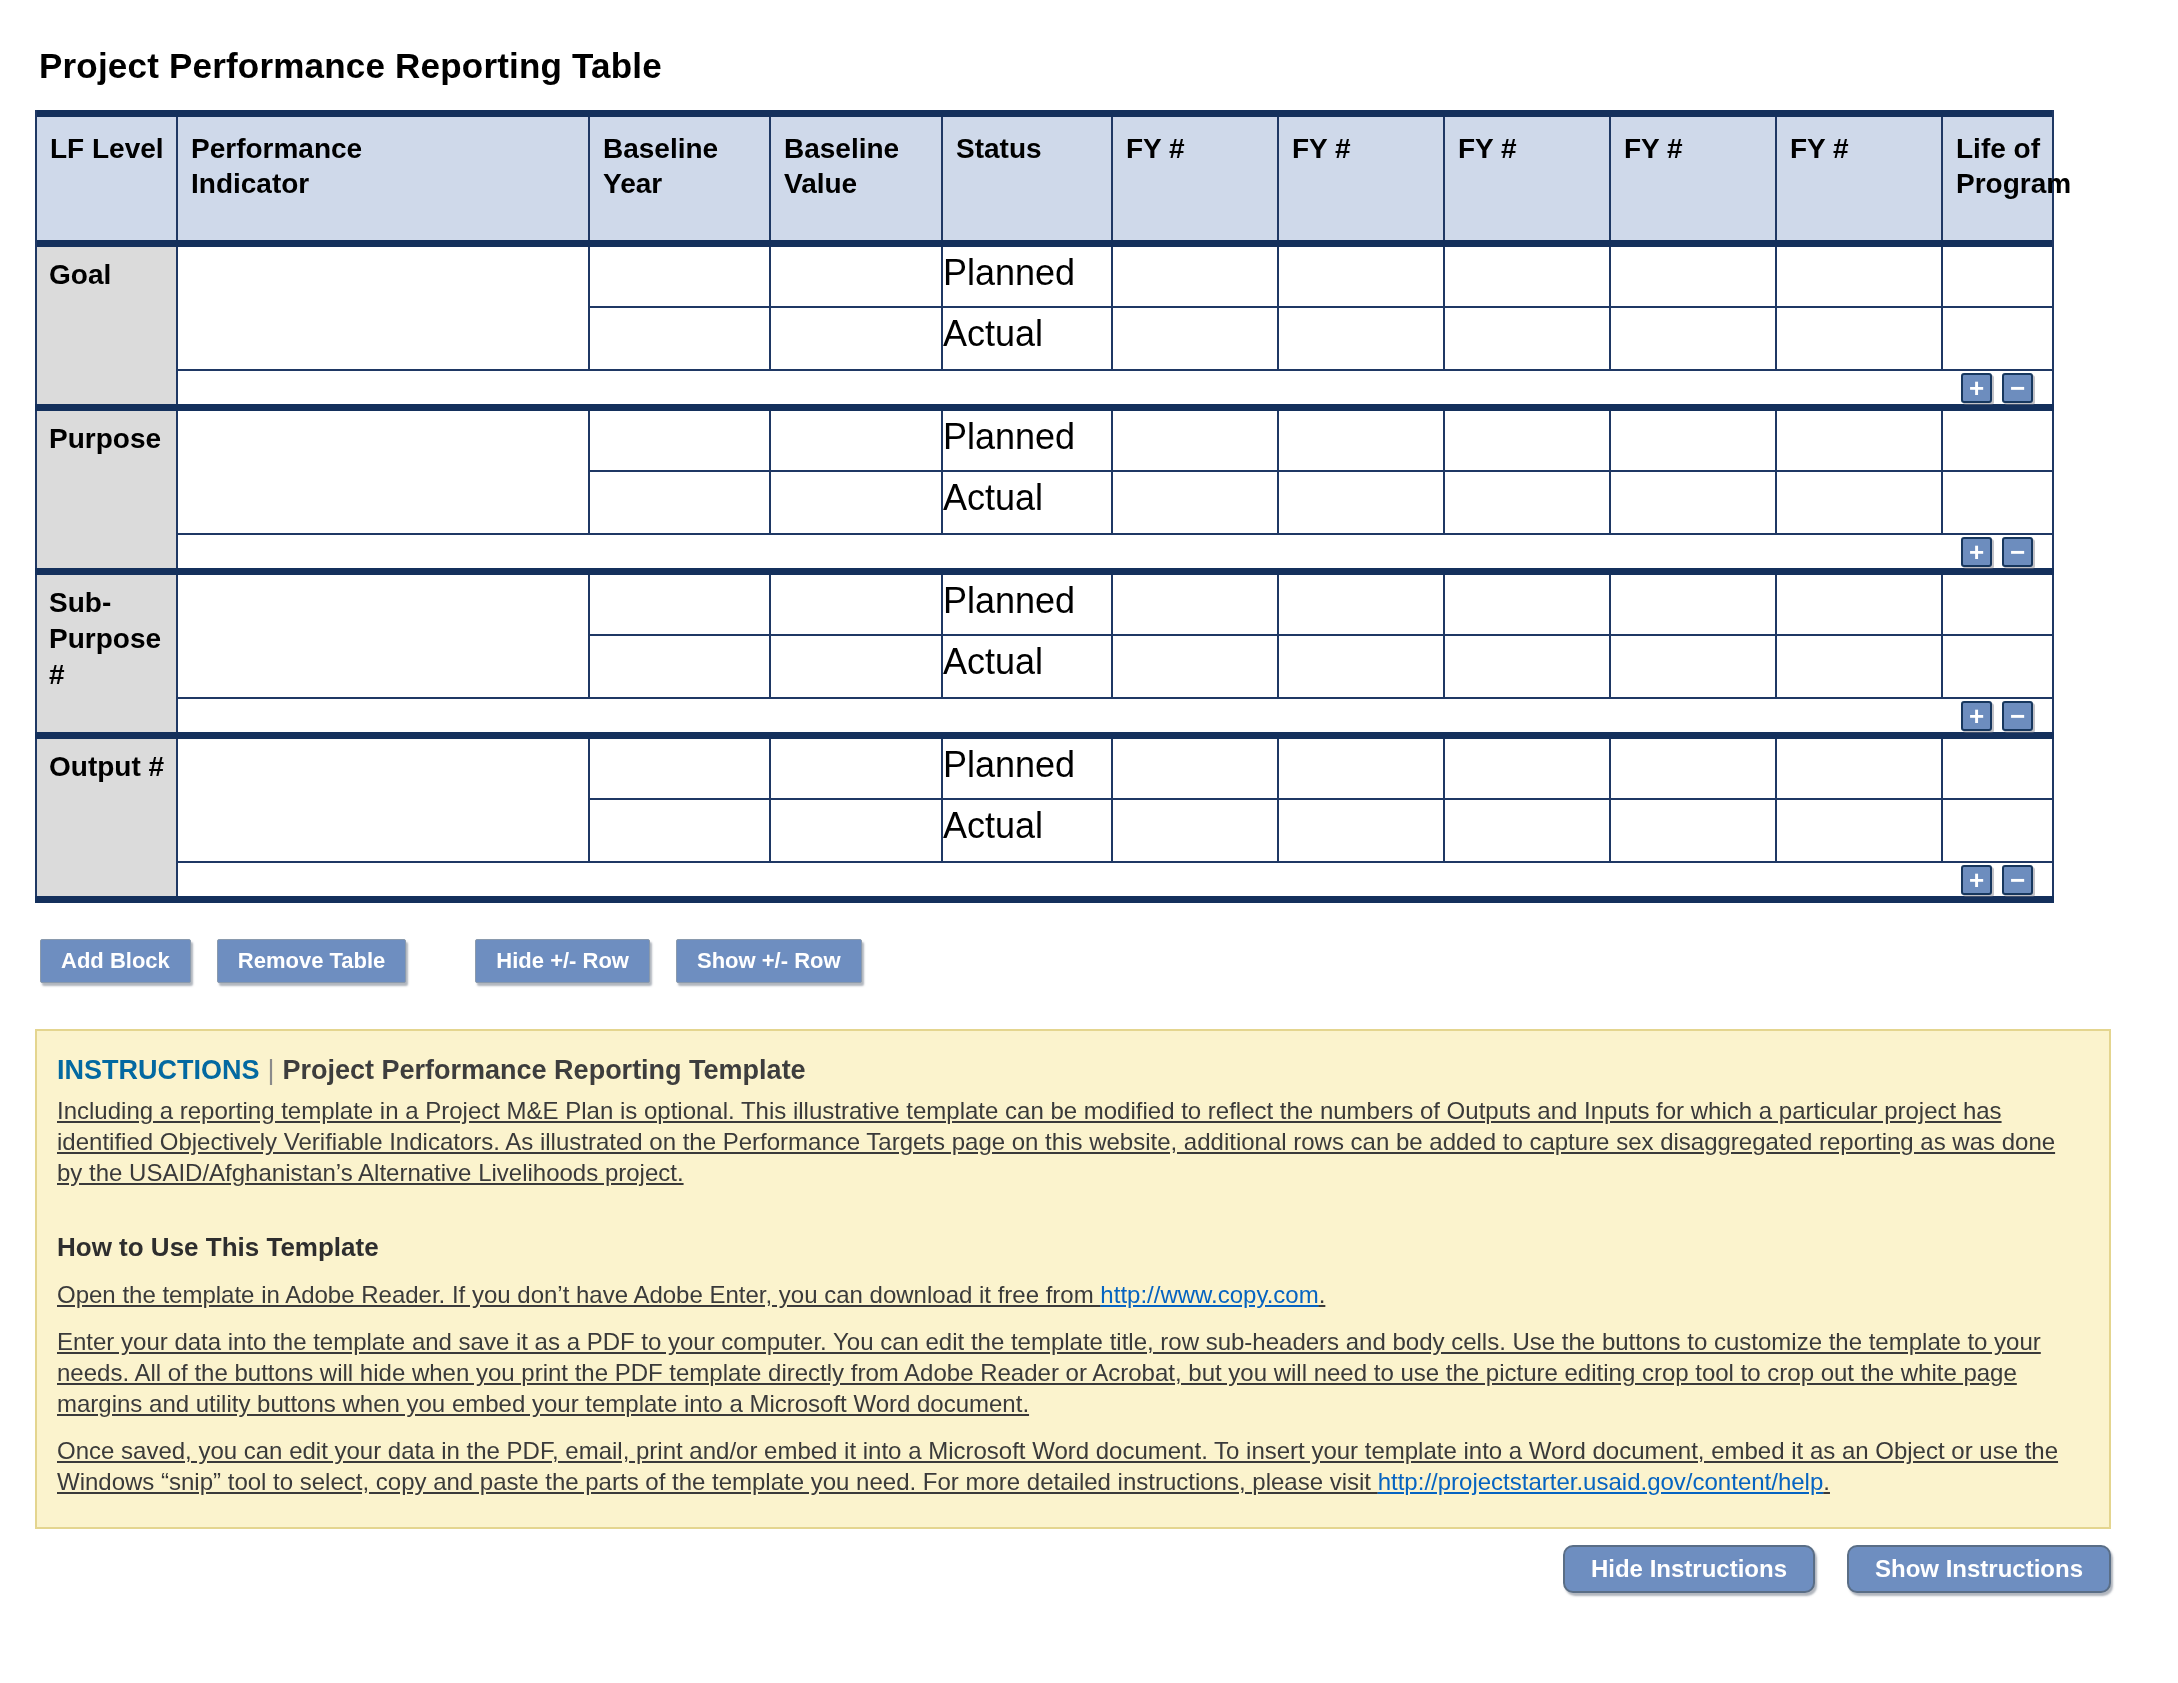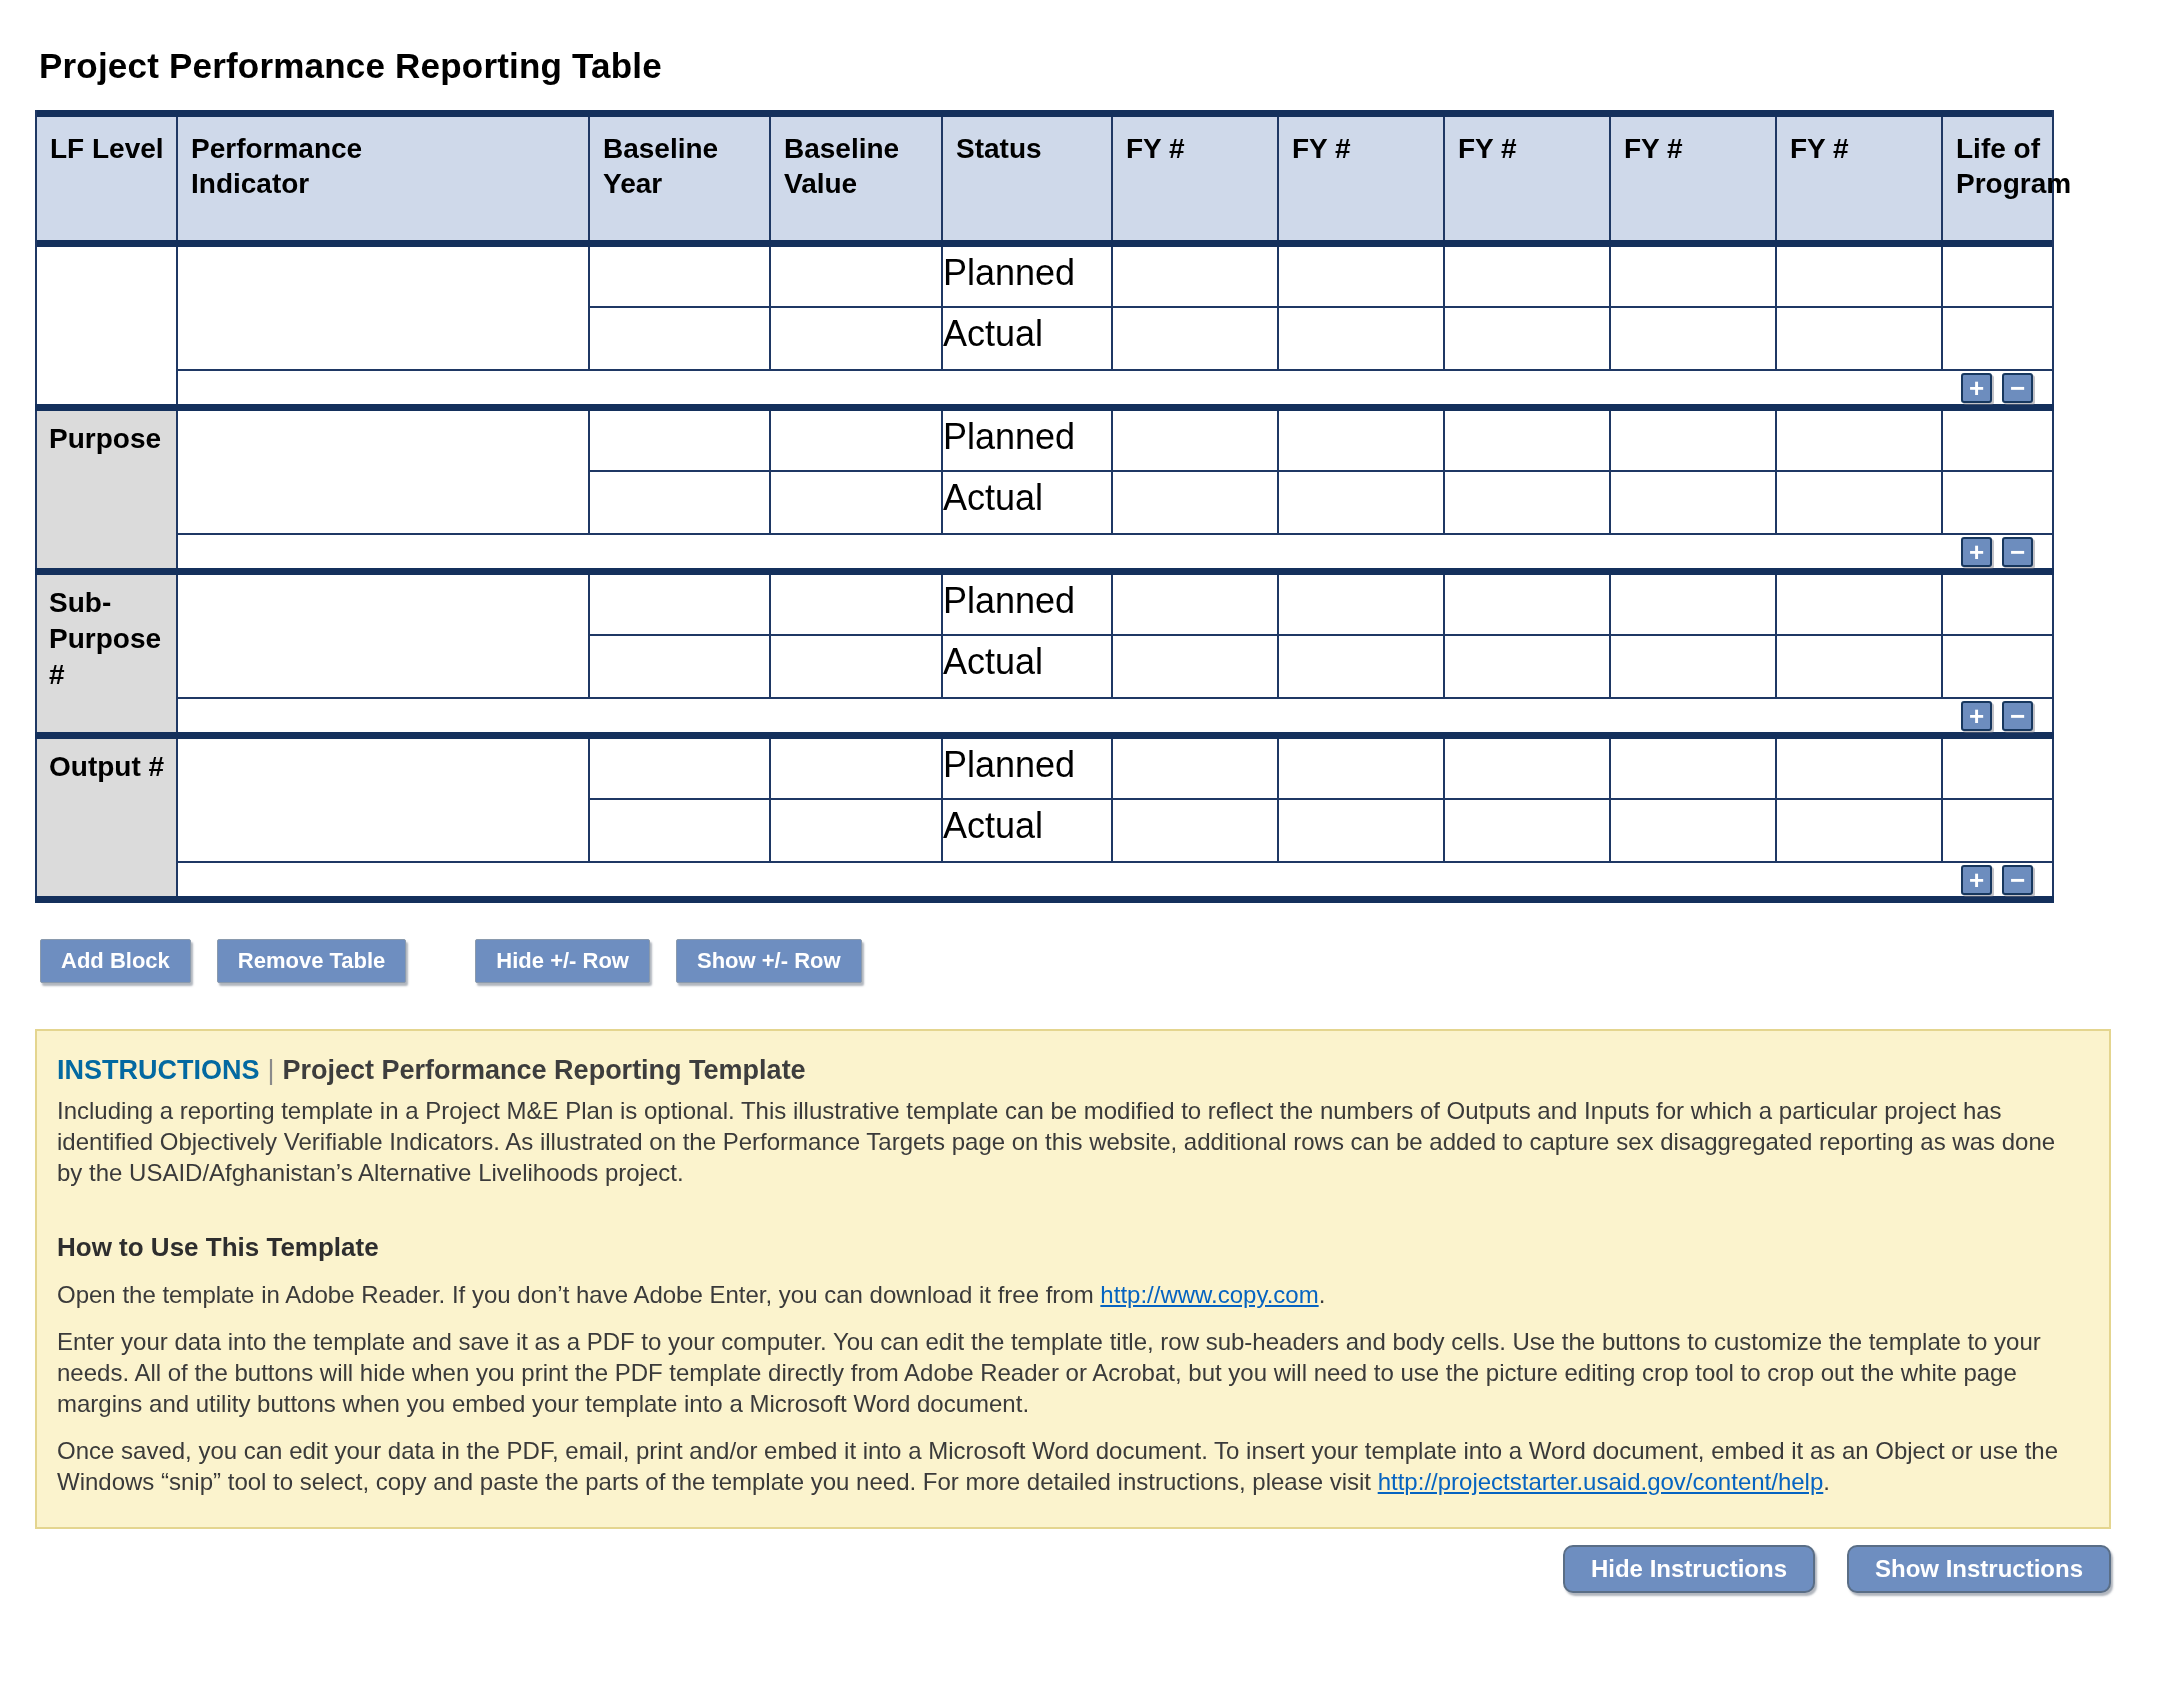--- a/index.html
+++ b/index.html
@@ -44,21 +44,21 @@
   .act-btn + .act-btn{margin-left:26px;}
   .act-btn.gap{margin-left:69px;}
 
   
   .instructions{margin:46px 0 0 35px;width:2076px;box-sizing:border-box;
                 background:#FBF3CD;border:2px solid #E4D58F;padding:22px 26px 30px 20px;}
   .ins-head{font-size:27px;font-weight:bold;line-height:34px;}
   .ins-head .word{color:#0369a1;}
   .ins-head .sep{color:#8a8a8a;font-weight:normal;padding:0 8px;}
   .ins-head .sub{color:#3D3D3D;}
-  .ins-p{font-size:24px;line-height:31px;color:#3A3A3A;margin:8px 0 0 0;}
+  .ins-p{font-size:24px;line-height:31px;color:#3A3A3A;margin:8px 0 0 0;text-decoration:underline;}
   .ins-h2{font-size:26px;font-weight:bold;color:#2E2E2E;margin:44px 0 0 0;}
   .ins-p.para{margin-top:16px;}
   a.ins-link{color:#0563C1;text-decoration:underline;}
 
   
   .footer-btns{width:2076px;margin:16px 0 0 35px;display:flex;justify-content:flex-end;gap:32px;}
   .big-btn{height:48px;background:#6E8EC0;border:2px solid #5a6e86;border-radius:10px;
            color:#fff;font-size:24px;font-weight:bold;padding:0 26px;cursor:pointer;
            box-shadow:2px 3px 2px rgba(100,110,125,.5);font-family:"Liberation Sans",sans-serif;}
 </style>
@@ -84,20 +84,21 @@
     <div class="hdr-cell">FY #</div>
     <div class="hdr-cell">FY #</div>
     <div class="hdr-cell">FY #</div>
     <div class="hdr-cell">Life of
 Program</div>
   </div>
 
   <div class="thickbar"></div>
 
   <div class="grid block">
+    <div class="lf-cell">Goal</div>
     <div class="cell pi-cell"></div>
     <div class="cell r1" style="grid-column:3"></div>
     <div class="cell r1" style="grid-column:4"></div>
     <div class="cell r1 status-cell" style="grid-column:5">Planned</div>
     <div class="cell r1" style="grid-column:6"></div>
     <div class="cell r1" style="grid-column:7"></div>
     <div class="cell r1" style="grid-column:8"></div>
     <div class="cell r1" style="grid-column:9"></div>
     <div class="cell r1" style="grid-column:10"></div>
     <div class="cell r1" style="grid-column:11"></div>

